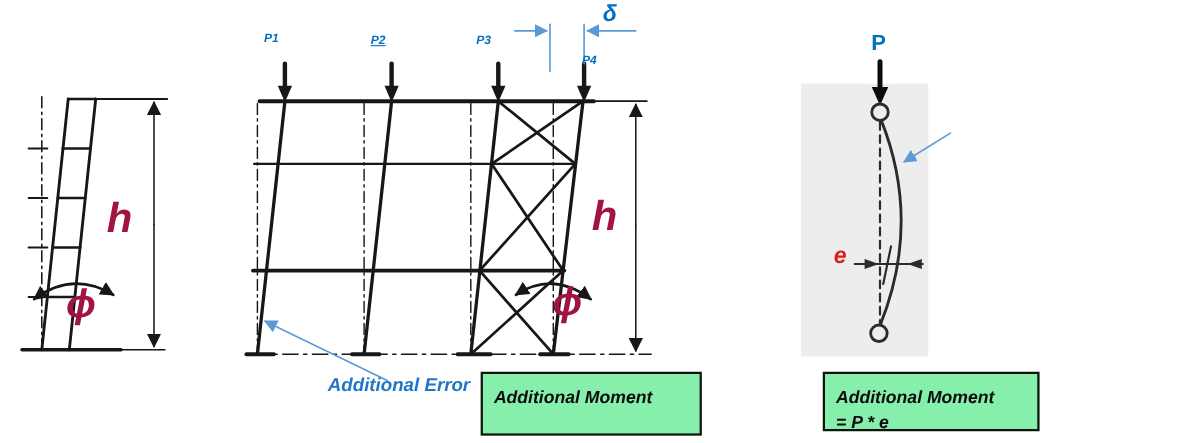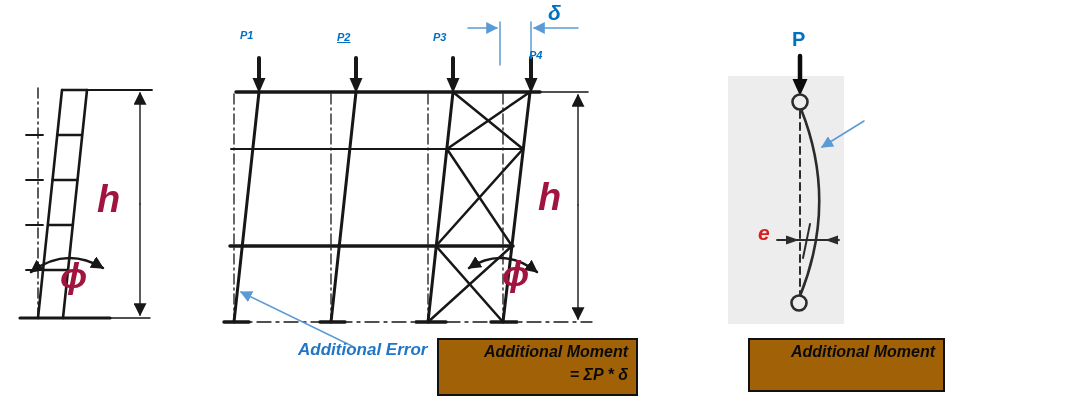--- a/index.html
+++ b/index.html
@@ -10,22 +10,22 @@
   #drawing{position:absolute;left:0;top:0;}
   .lbl{position:absolute;white-space:nowrap;line-height:1;}
   .blue-it{color:#0070C0;font-style:italic;font-weight:bold;font-size:11px;}
   .blue-note{color:#1F76C8;font-style:italic;font-weight:600;font-size:17px;}
   .crimson-h{color:#A0143F;font-style:italic;font-weight:bold;font-size:38px;}
   .crimson-phi{color:#A0143F;font-style:italic;font-weight:600;font-size:36px;}
   .delta-lbl{color:#0070C0;font-style:italic;font-weight:bold;font-size:21px;}
   .p-upright{color:#0070C0;font-weight:bold;font-size:20px;}
   .red-e{color:#D91E1E;font-style:italic;font-weight:bold;font-size:21px;}
   .moment-box{
-    position:absolute;border:2.5px solid #111;background:#a16207;
-    padding:0 8px 0 10px;box-sizing:border-box;text-align:right;
+    position:absolute;border:2.5px solid #111;background:#86efac;
+    padding:10px 8px 0 10px;box-sizing:border-box;
   }
   .moment-line{
     font-weight:bold;font-style:italic;font-size:16px;color:#0b0b0b;line-height:23px;
   }
 </style>
 </head>
 <body>
 
 <div id="stage">
 
@@ -175,23 +175,23 @@
   <div class="lbl blue-it" style="left:337px;top:32px;text-decoration:underline;">P2</div>
   <div class="lbl blue-it" style="left:433px;top:32px;text-align:right;">P3</div>
   <div class="lbl blue-it" style="left:529px;top:50px;">P4</div>
   <div class="lbl delta-lbl" style="left:548px;top:2px;">δ</div>
   <div class="lbl crimson-h" style="left:538px;top:178px;">h</div>
   <div class="lbl crimson-phi" style="left:502px;top:256px;">ϕ</div>
   <div class="lbl blue-note" style="left:298px;top:341px;">Additional Error</div>
 
   <div class="moment-box" style="left:437px;top:338px;width:201px;height:58px;">
     <div class="moment-line">Additional Moment</div>
-    <div class="moment-line">= ΣP * δ</div>
   </div>
 
   <div class="lbl p-upright" style="left:792px;top:29px;">P</div>
   <div class="lbl red-e" style="left:758px;top:222px;">e</div>
 
   <div class="moment-box" style="left:748px;top:338px;width:197px;height:54px;">
     <div class="moment-line">Additional Moment</div>
+    <div class="moment-line">= P * e</div>
   </div>
 
 </div>
 
 </body></html>

